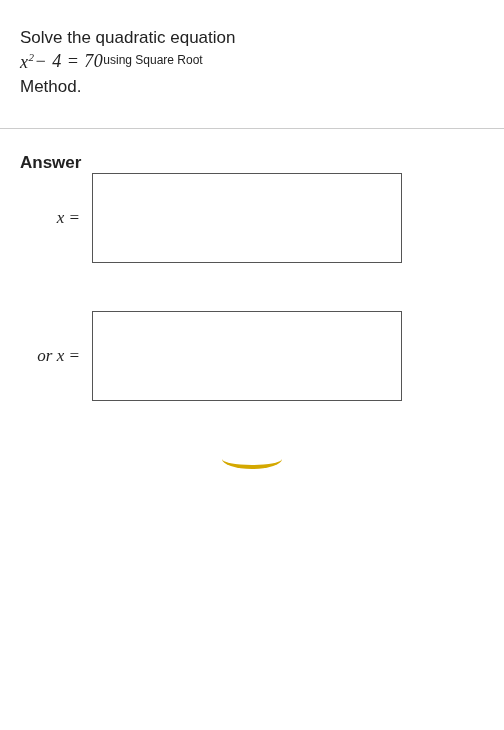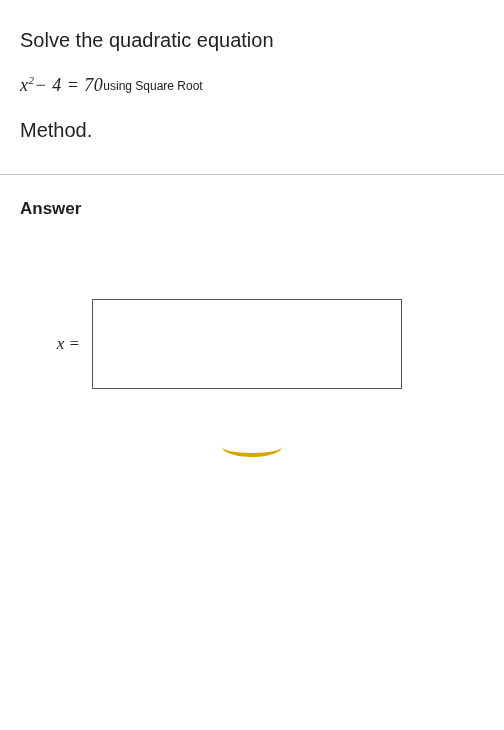--- a/index.html
+++ b/index.html
@@ -15,32 +15,32 @@
       font-family: Georgia, 'Times New Roman', serif;
       color: #222222;
       overflow-x: hidden;
     }
 
     .question-section {
       padding: 24px 20px 20px 20px;
     }
 
     .question-text {
-      font-size: 20px;
+      font-size: 17px;
       line-height: 1.6;
       font-family: Arial, sans-serif;
       color: #222;
     }
 
     .math-line {
       display: flex;
-      align-items: flex-end;
+      align-items: flex-start;
       flex-wrap: wrap;
       font-size: 18px;
-      margin: 18px 0;
+      margin: 0 0;
       font-family: Georgia, serif;
     }
 
     .math-expr {
       font-style: italic;
       font-size: 18px;
       letter-spacing: 0.5px;
     }
 
     sup {
@@ -56,21 +56,20 @@
 
     .answer-section {
       padding: 16px 20px 20px 20px;
     }
 
     .answer-label {
       font-family: Arial, sans-serif;
       font-size: 17px;
       font-weight: bold;
       color: #222;
-      margin-bottom: 80px;
     }
 
     .answer-row {
       display: flex;
       align-items: center;
       margin-bottom: 48px;
     }
 
     .answer-row-label {
       font-family: Georgia, serif;
@@ -120,17 +119,21 @@
 <hr class="divider">
 
 <div class="answer-section">
   <div class="answer-label">Answer</div>
 
   <div class="answer-row">
     <div class="answer-row-label">x =</div>
     <div class="answer-box"></div>
   </div>
 
+  <div class="answer-row">
+    <div class="answer-row-label">or  x =</div>
+    <div class="answer-box"></div>
+  </div>
 
   <div class="bottom-hint">
     <div class="hint-arc"></div>
   </div>
 </div>
 
 </body></html>

